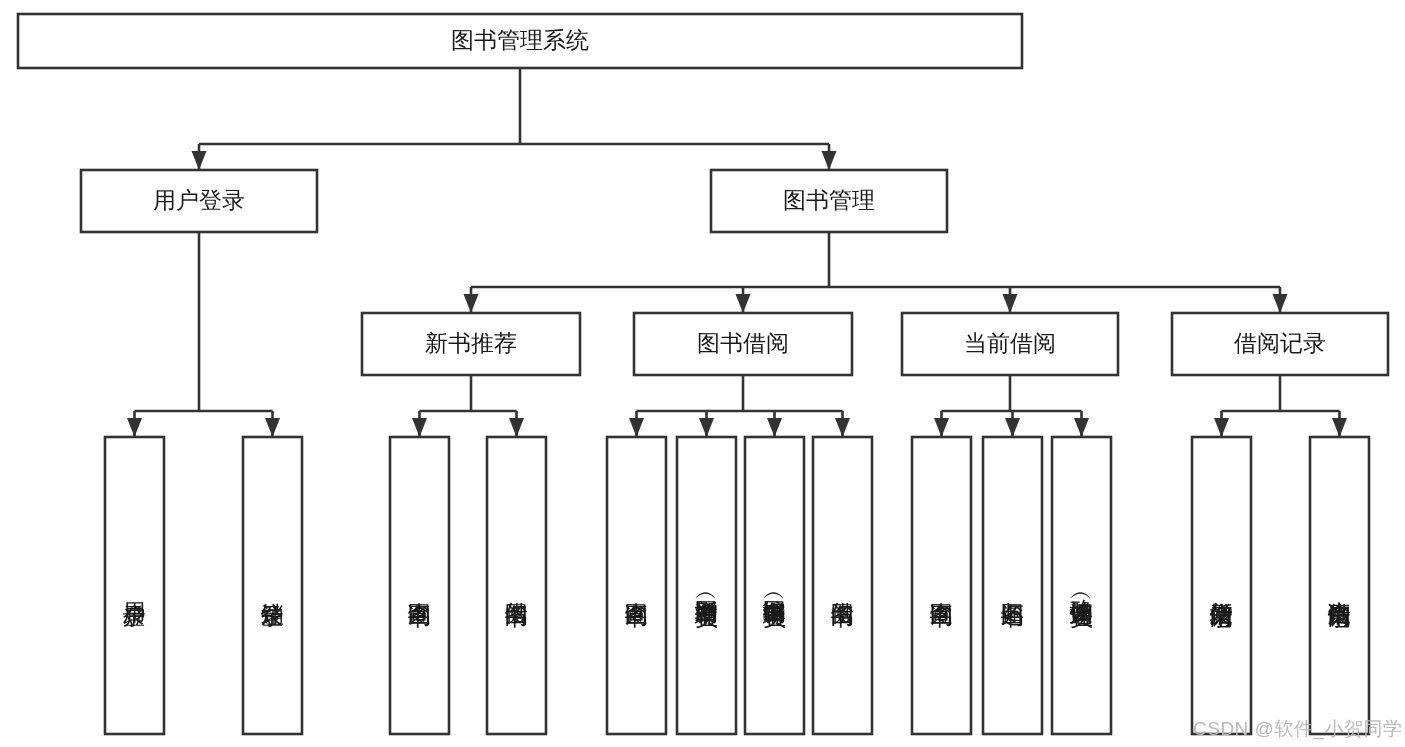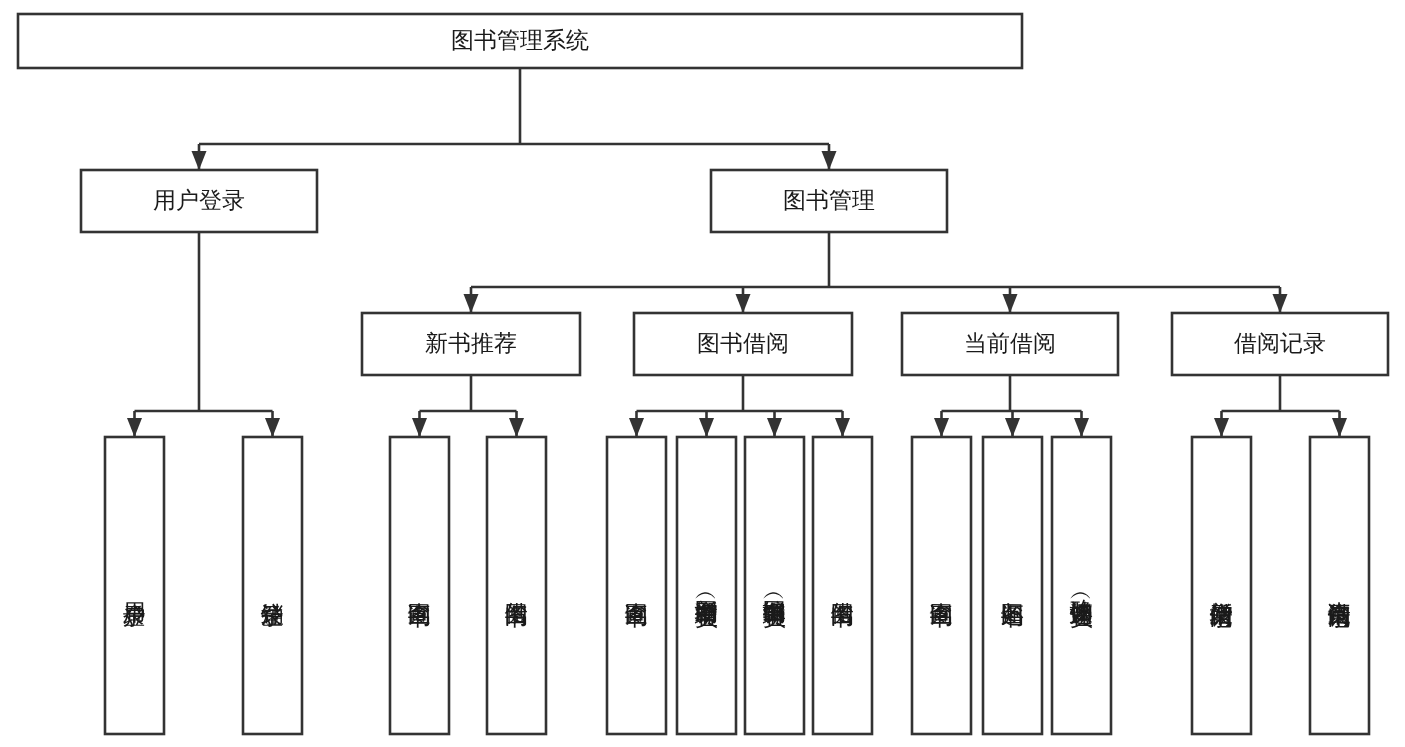--- a/index.html
+++ b/index.html
@@ -172,13 +172,14 @@
       <div class="node-label-v" style="left: 607px; top: 437px; width: 59px; height: 297px;">查询图书</div>
       <div class="node-label-v" style="left: 677px; top: 437px; width: 59px; height: 297px;">新增图书（管理员）</div>
       <div class="node-label-v" style="left: 745px; top: 437px; width: 59px; height: 297px;">编辑图书（管理员）</div>
       <div class="node-label-v" style="left: 813px; top: 437px; width: 59px; height: 297px;">借阅图书</div>
       <div class="node-label-v" style="left: 912px; top: 437px; width: 59px; height: 297px;">查询图书</div>
       <div class="node-label-v" style="left: 983px; top: 437px; width: 59px; height: 297px;">归还图书</div>
       <div class="node-label-v" style="left: 1052px; top: 437px; width: 59px; height: 297px;">确认归还（管理员）</div>
       <div class="node-label-v" style="left: 1192px; top: 437px; width: 59px; height: 297px;">新增借阅记录</div>
       <div class="node-label-v" style="left: 1310px; top: 437px; width: 59px; height: 297px;">查询借阅记录</div>
     </div>
+  <div class="watermark" style="left: 1193px; top: 716px; color: rgb(185, 185, 185);">CSDN @软件_小贺同学</div>
 </div>
 
 </body></html>

